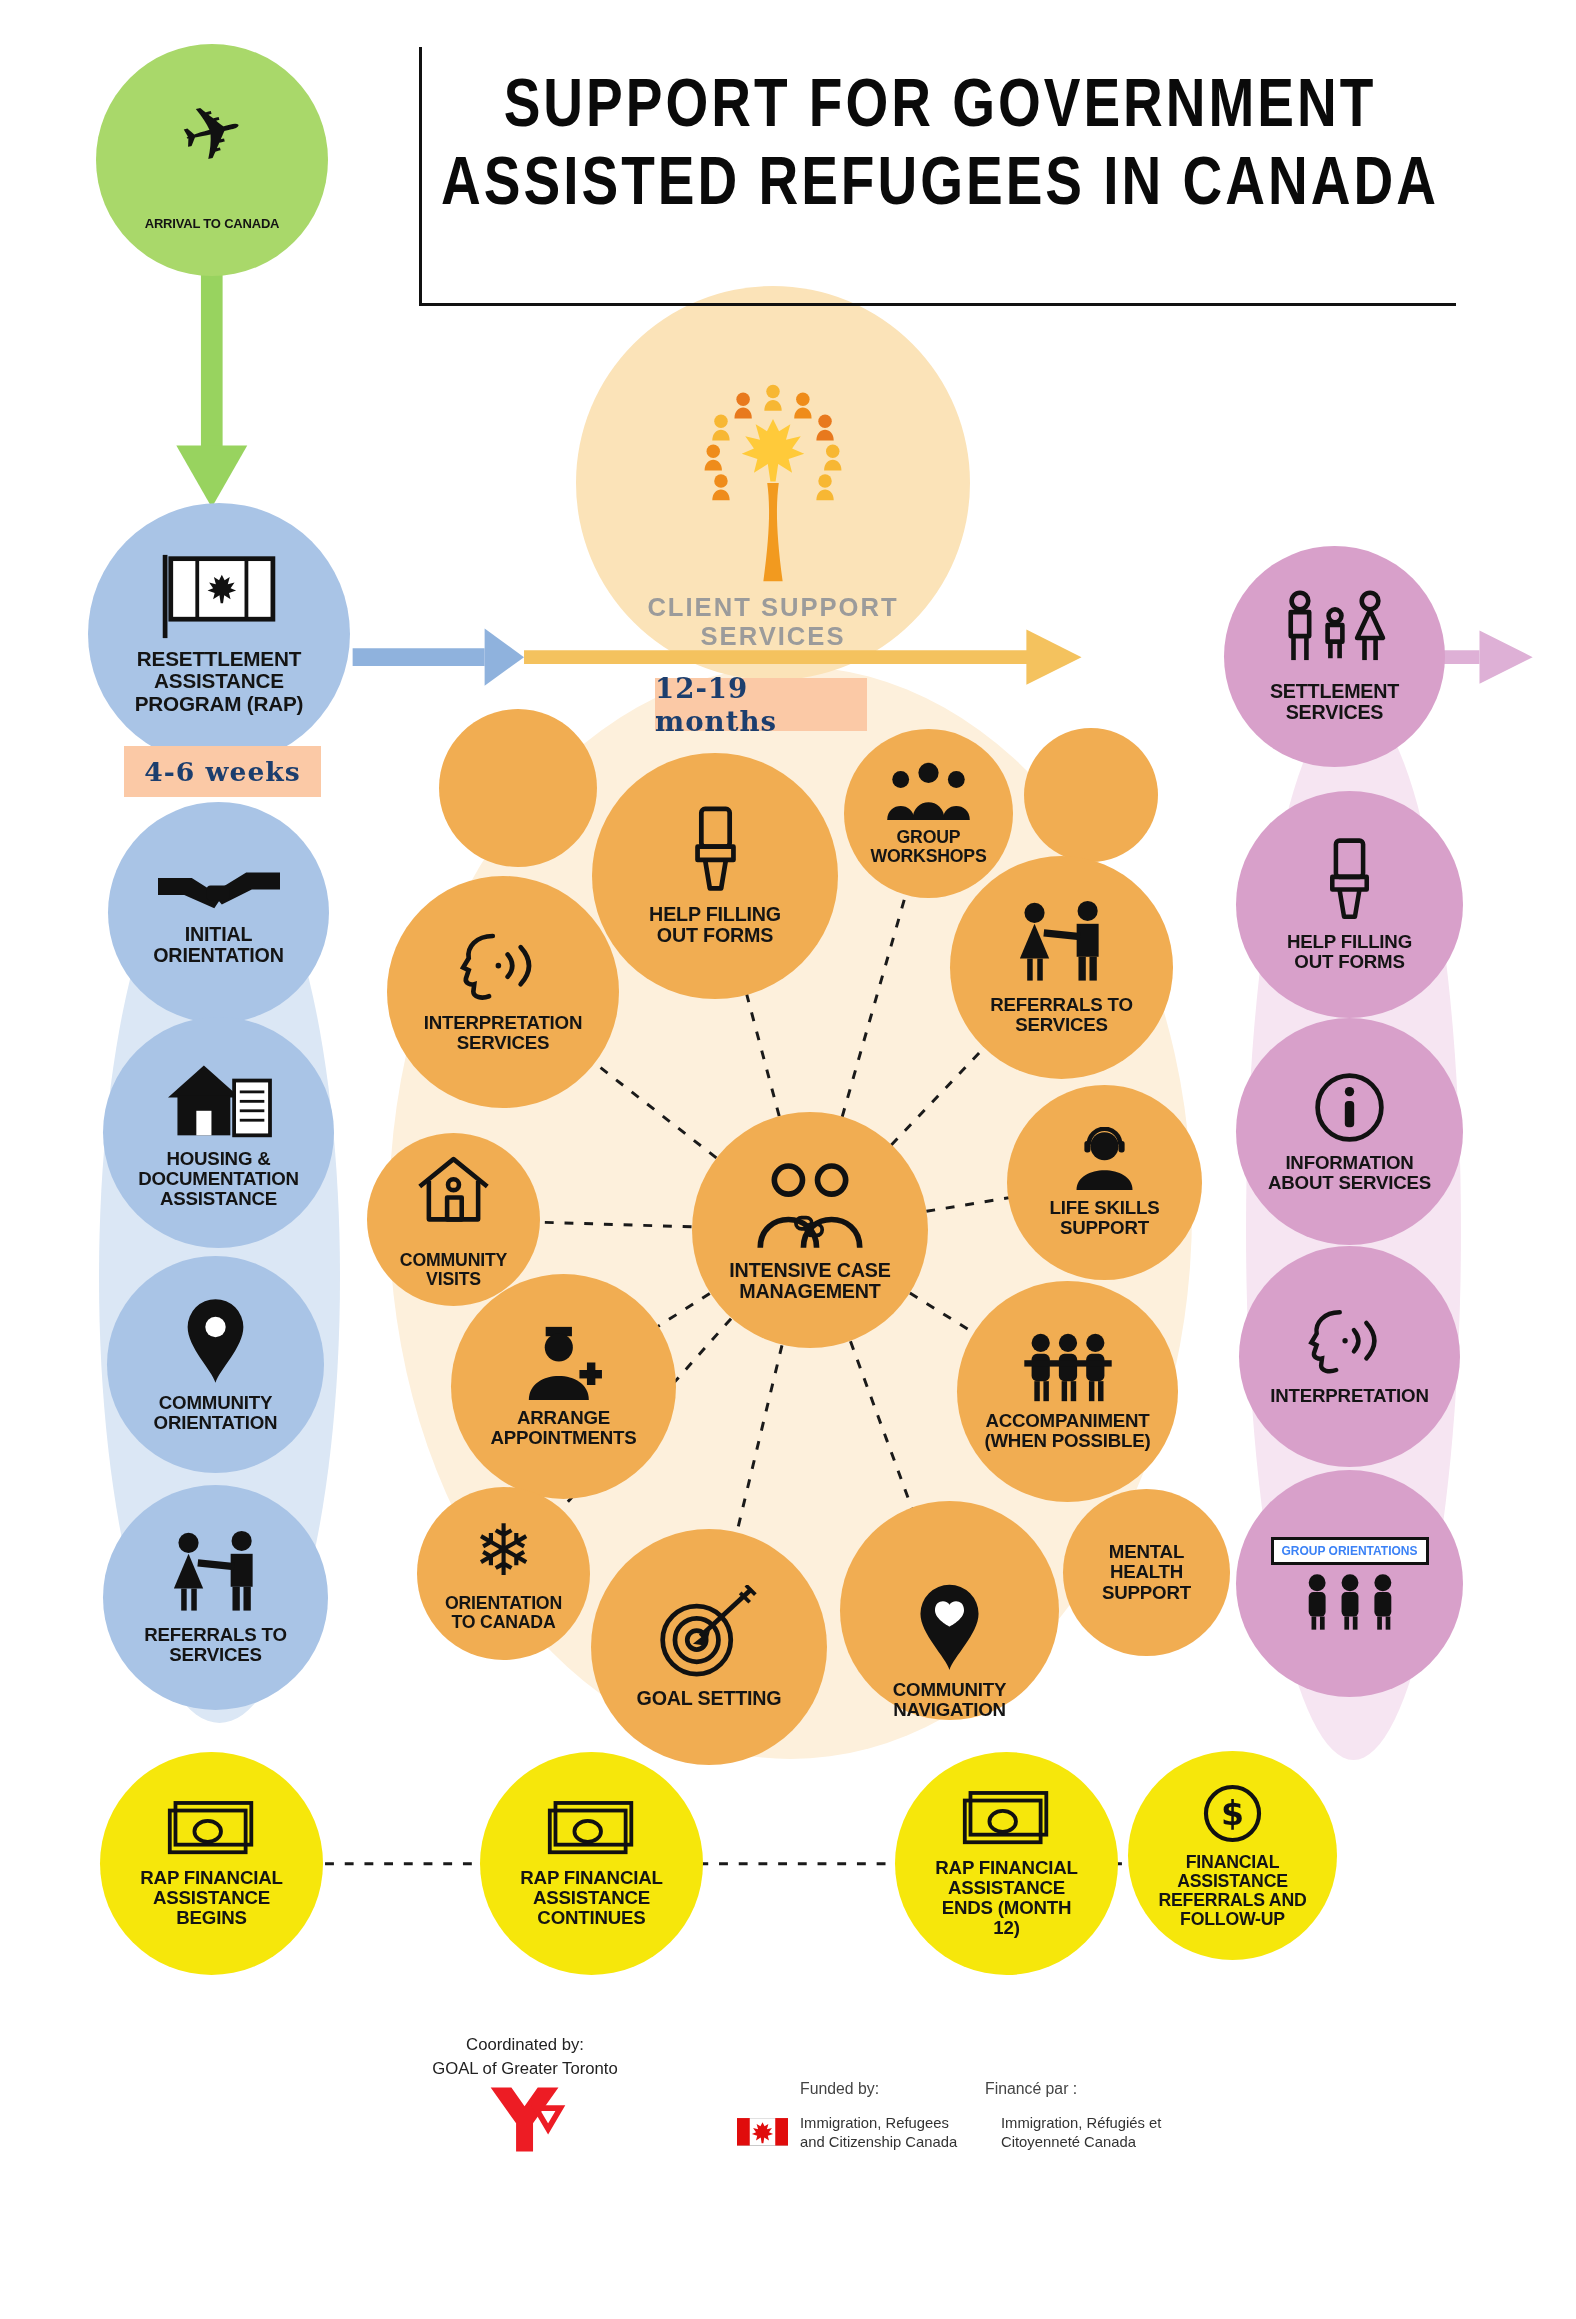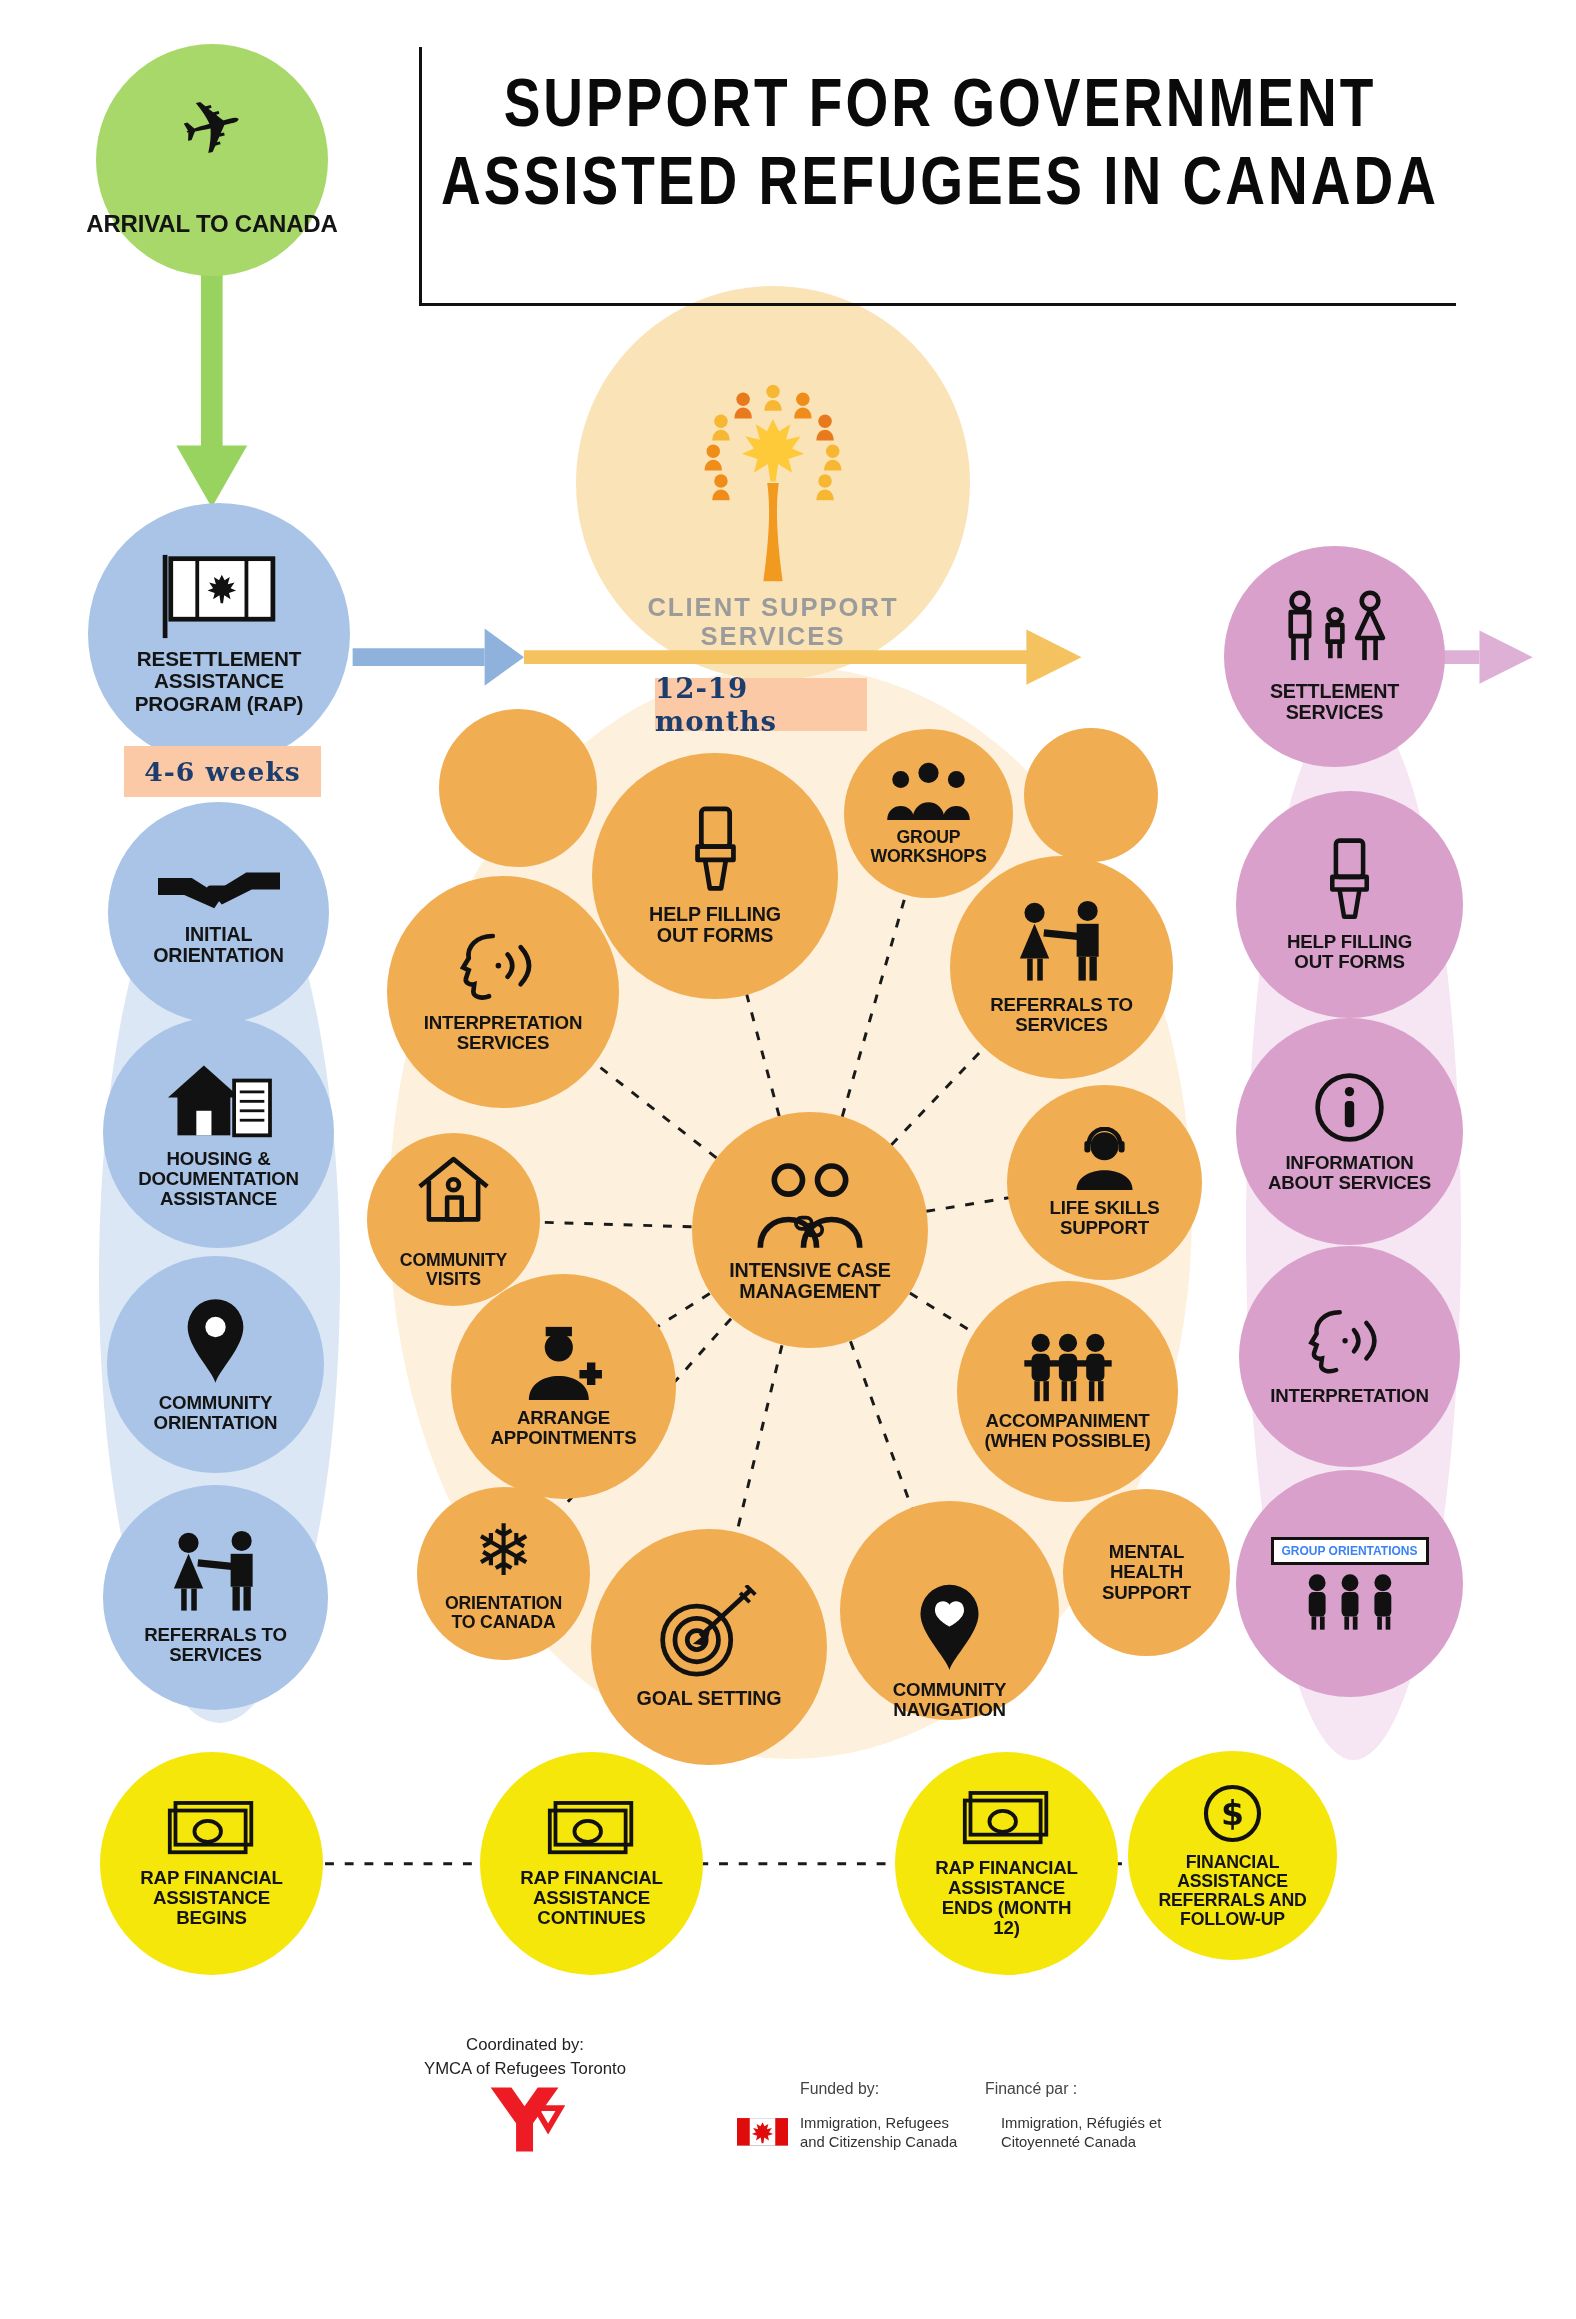--- a/index.html
+++ b/index.html
@@ -114,21 +114,21 @@
       <line x1="822" y1="1249" x2="511" y2="1598"></line>
       <line x1="822" y1="1249" x2="572" y2="1407"></line>
       <line x1="822" y1="1249" x2="461" y2="1238"></line>
       <line x1="822" y1="1249" x2="511" y2="1007"></line>
       <line x1="230" y1="1892" x2="1145" y2="1892"></line>
     </g>
   </svg>
 
   <div class="circle green" style="left:96px;top:44px;width:232px;height:232px;">
     <span class="icon" style="font-size:75px;transform:rotate(-14deg);">✈</span>
-    <span class="lbl" style="font-size:24px;white-space:nowrap;width:auto;margin-top:33px;">ARRIVAL TO CANADA</span>
+    <span class="lbl" style="font-size:13px;white-space:nowrap;width:auto;margin-top:33px;">ARRIVAL TO CANADA</span>
   </div>
 
   <div class="circle blue" style="left:88px;top:503px;width:262px;height:262px;">
     <span class="icon">
       <svg width="124" height="87" viewBox="0 0 130 92">
         <line x1="8" y1="2" x2="8" y2="90" stroke="#111" stroke-width="5"></line>
         <rect x="14" y="6" width="108" height="64" fill="#fff" stroke="#111" stroke-width="5"></rect>
         <line x1="42" y1="6" x2="42" y2="70" stroke="#111" stroke-width="4"></line>
         <line x1="94" y1="6" x2="94" y2="70" stroke="#111" stroke-width="4"></line>
         <path transform="translate(68,38) scale(0.42)" d="M0,-36 L7,-22 L20,-30 L15,-12 L32,-16 L22,-2 L36,4 L18,10 L22,26 L6,16 L3,36 L-3,36 L-6,16 L-22,26 L-18,10 L-36,4 L-22,-2 L-32,-16 L-15,-12 L-20,-30 L-7,-22 Z" fill="#111"></path>
@@ -513,21 +513,21 @@
   <div class="rule-h" style="left:419px;top:303px;width:1037px;"></div>
   <div class="abs" style="left:424px;top:65px;width:1032px;">
     <div class="main-title">
       <div>SUPPORT FOR GOVERNMENT</div>
       <div>ASSISTED REFUGEES IN CANADA</div>
     </div>
   </div>
 
   <div class="abs" style="left:402px;top:2035px;width:246px;display:flex;flex-direction:column;align-items:center;gap:3.9px;">
     <div style="font-size:16.7px;color:#222;">Coordinated by:</div>
-    <div style="font-size:16.7px;color:#222;">YMCA of Refugees Toronto</div>
+    <div style="font-size:16.7px;color:#222;">GOAL of Greater Toronto</div>
     <span class="icon">
       <svg width="81" height="73" viewBox="0 0 86 76">
         <polygon points="6,4 28,4 42,24 56,4 78,4 51,42 51,72 33,72 33,42" fill="#ed1c24"></polygon>
         <polygon points="54,26 80,26 67,48" fill="none" stroke="#ed1c24" stroke-width="6"></polygon>
       </svg>
     </span>
   </div>
 
   <div class="abs" style="left:737px;top:2118px;">
     <svg width="51" height="27.6" viewBox="0 0 52 28">

